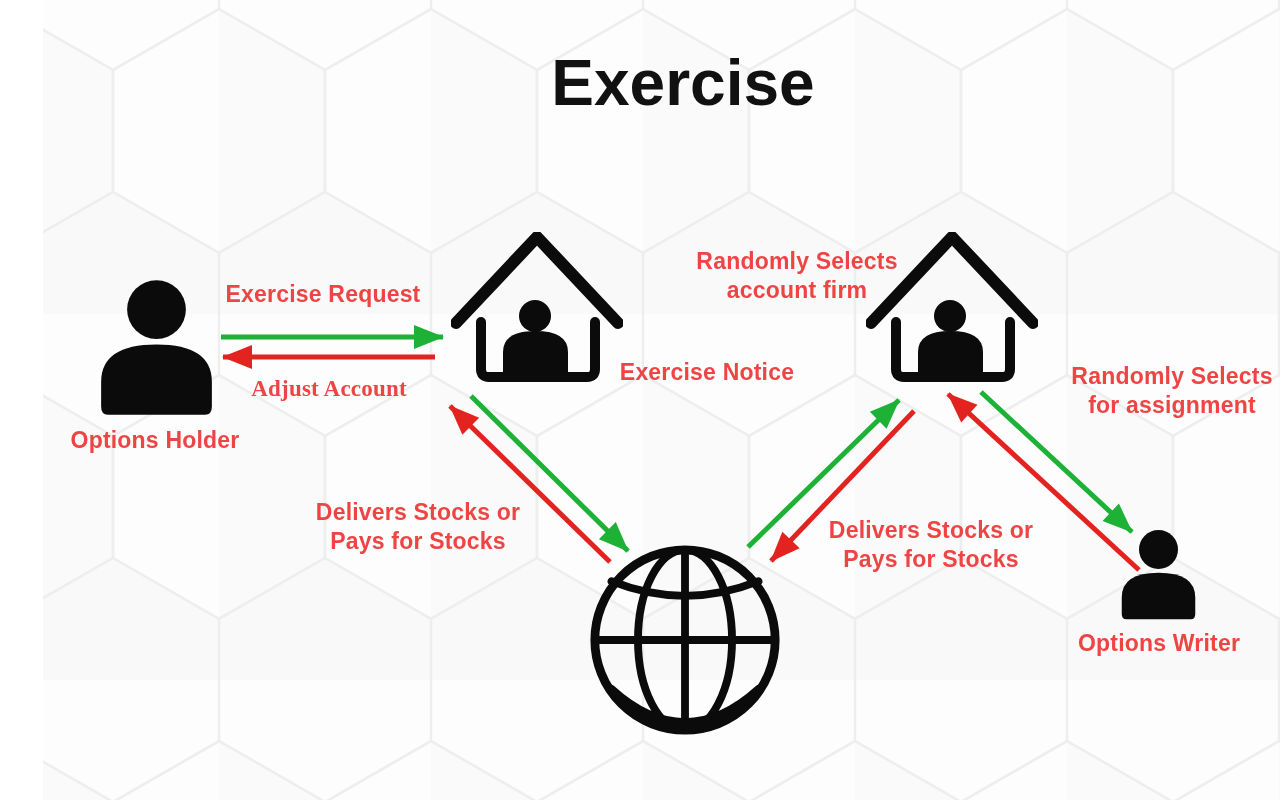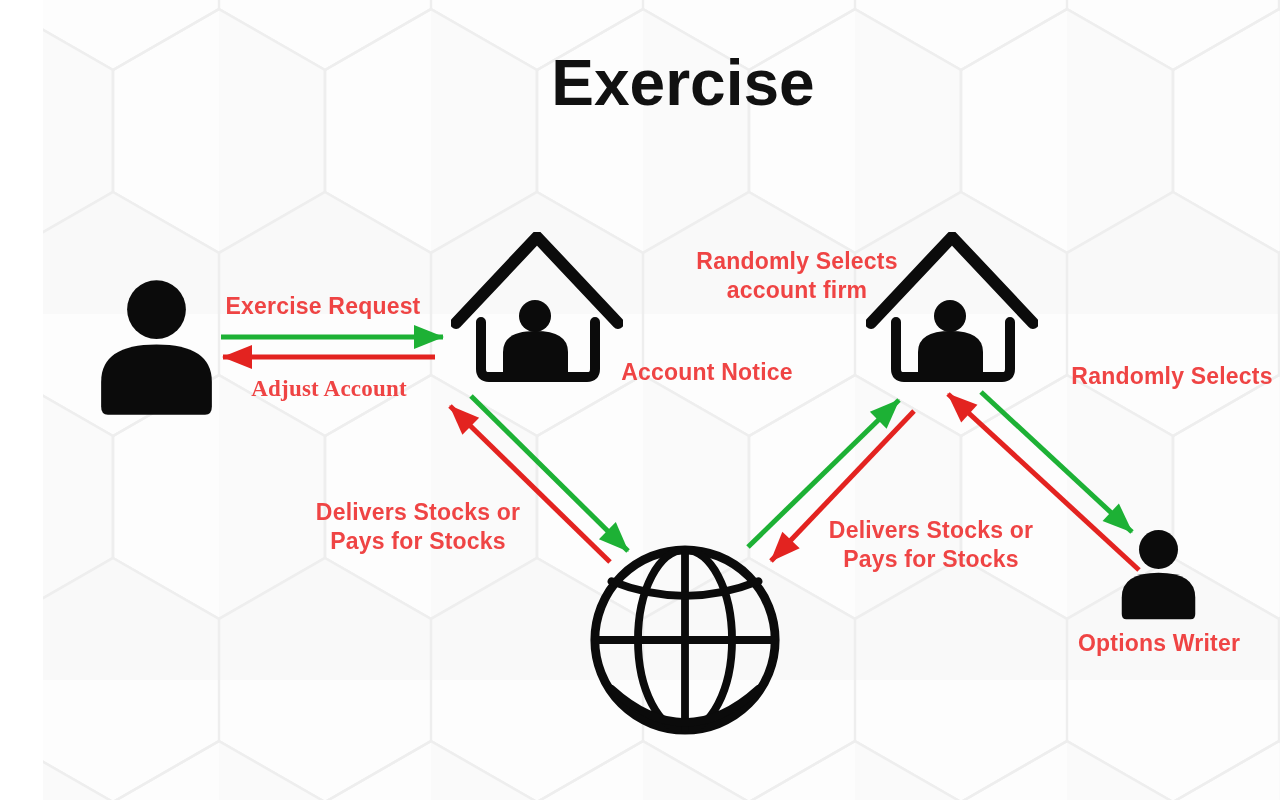--- a/index.html
+++ b/index.html
@@ -121,34 +121,36 @@
       <line x1="392" y1="357" x2="180" y2="357" stroke="#e32320" marker-end="url(#mr)"></line>
       <line x1="428" y1="396" x2="585" y2="551" stroke="#1db135" marker-end="url(#mg)"></line>
       <line x1="567" y1="562" x2="407" y2="406" stroke="#e32320" marker-end="url(#mr)"></line>
       <line x1="705" y1="547" x2="856" y2="400" stroke="#1db135" marker-end="url(#mg)"></line>
       <line x1="871" y1="411" x2="728" y2="561" stroke="#e32320" marker-end="url(#mr)"></line>
       <line x1="938" y1="392" x2="1089" y2="532" stroke="#1db135" marker-end="url(#mg)"></line>
       <line x1="1096" y1="570" x2="905" y2="394" stroke="#e32320" marker-end="url(#mr)"></line>
     </g>
   </svg>
 
-  <div class="lbl" style="left:280px;top:292px;">Exercise Request</div>
+  <div class="lbl" style="left:280px;top:280px;">Exercise Request</div>
 
   <div class="lbl" style="left:286px;top:374px;font-family:Liberation Serif, serif;">Adjust Account</div>
 
+  <div class="lbl" style="left:112px;top:426px;">Options Holder</div>
 
-  <div class="lbl" style="left:664px;top:358px;">Account Notice</div>
+  <div class="lbl" style="left:664px;top:358px;">Exercise Notice</div>
 
   <div class="lbl" style="left:754px;top:247px;">
     <span>Randomly Selects</span>
     <span>account firm</span>
   </div>
 
   <div class="lbl" style="left:1129px;top:362px;">
     <span>Randomly Selects</span>
+    <span>for assignment</span>
   </div>
 
   <div class="lbl" style="left:375px;top:498px;">
     <span>Delivers Stocks or</span>
     <span>Pays for Stocks</span>
   </div>
 
   <div class="lbl" style="left:888px;top:516px;">
     <span>Delivers Stocks or</span>
     <span>Pays for Stocks</span>

